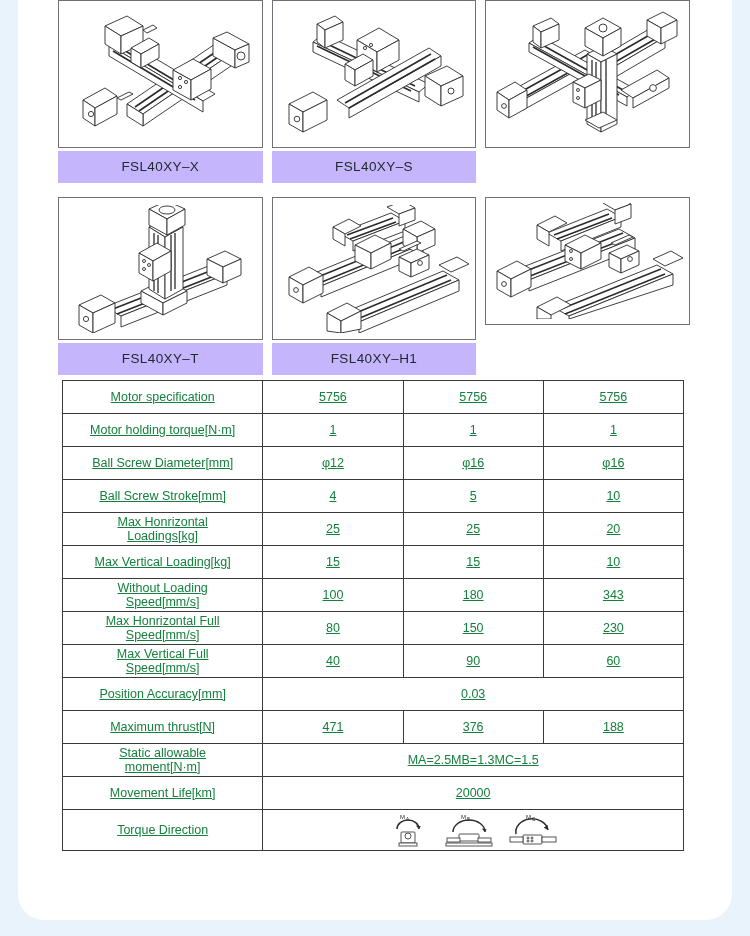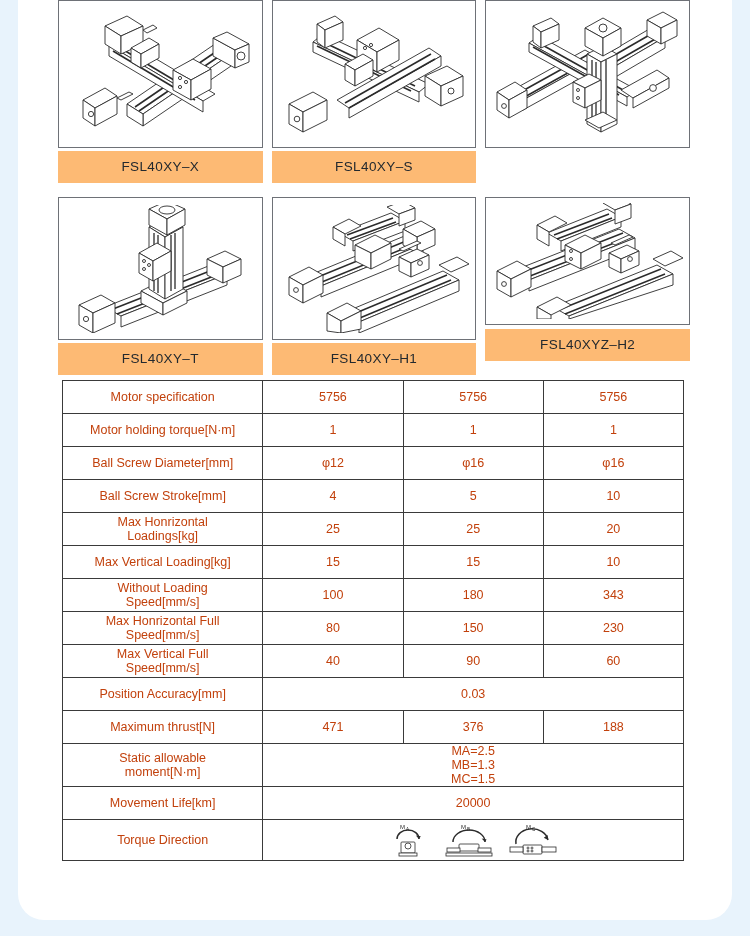--- a/index.html
+++ b/index.html
@@ -52,21 +52,21 @@
     border: 1px solid #6e7177;
     background: #ffffff;
     box-sizing: border-box;
     display: flex;
     align-items: center;
     justify-content: center;
     overflow: hidden;
   }
   .figure-box svg { display: block; }
   .caption {
-    background: #fdba74;
+    background: #c4b5fd;
     text-align: center;
     font-size: 13.5px;
     color: #23292e;
     letter-spacing: .4px;
     padding: 8px 0 9px 0;
     margin-top: 3px;
   }
   .row2 .figure-box { height: 143px; }
   .row2 { margin-top: 14px; }
   .cell-shift-up .figure-box { height: 128px; }
@@ -83,36 +83,36 @@
     border-collapse: collapse;
     width: 622px;
     table-layout: fixed;
   }
   table.spec td {
     border: 1.5px solid #3a3a3a;
     height: 33px;
     text-align: center;
     vertical-align: middle;
     font-size: 12.5px;
-    color: #c2410c;
+    color: #15803d;
     padding: 0 18px;
     box-sizing: border-box;
+    text-decoration: underline;
   }
   table.spec td.label {
     width: 200px;
     font-size: 12.5px;
   }
   table.spec td.val { width: 140px; }
   .moment-cell {
     display: flex;
-    justify-content: flex-start;
+    justify-content: center;
     align-items: center;
     padding: 0 34px;
     font-size: 12.5px;
-    flex-direction: column;
   }
   .torque-row td { height: 42px; padding: 0; border-radius: 14px; }
   .torque-icons {
     display: flex;
     justify-content: center;
     align-items: flex-end;
     gap: 9px;
   }
 </style>
 </head>
@@ -418,21 +418,20 @@
               <circle cx="78" cy="48" r="1.5"></circle>
               <circle cx="78" cy="56" r="1.5"></circle>
 
               <path d="M116 50 L134 42 L146 48 L128 56 Z"></path>
               <path d="M116 50 L116 64 L128 70 L128 56 Z"></path>
               <path d="M128 56 L146 48 L146 62 L128 70 Z"></path>
               <circle cx="137" cy="56" r="2.4"></circle>
             </g>
           </svg>
         </div>
-        <div class="caption">FSL40XYZ–H2</div>
       </div>
 
     </div>
   </div>
 
   <div class="spec-table-wrap">
     <table class="spec">
       <tbody>
 
         <tr>

